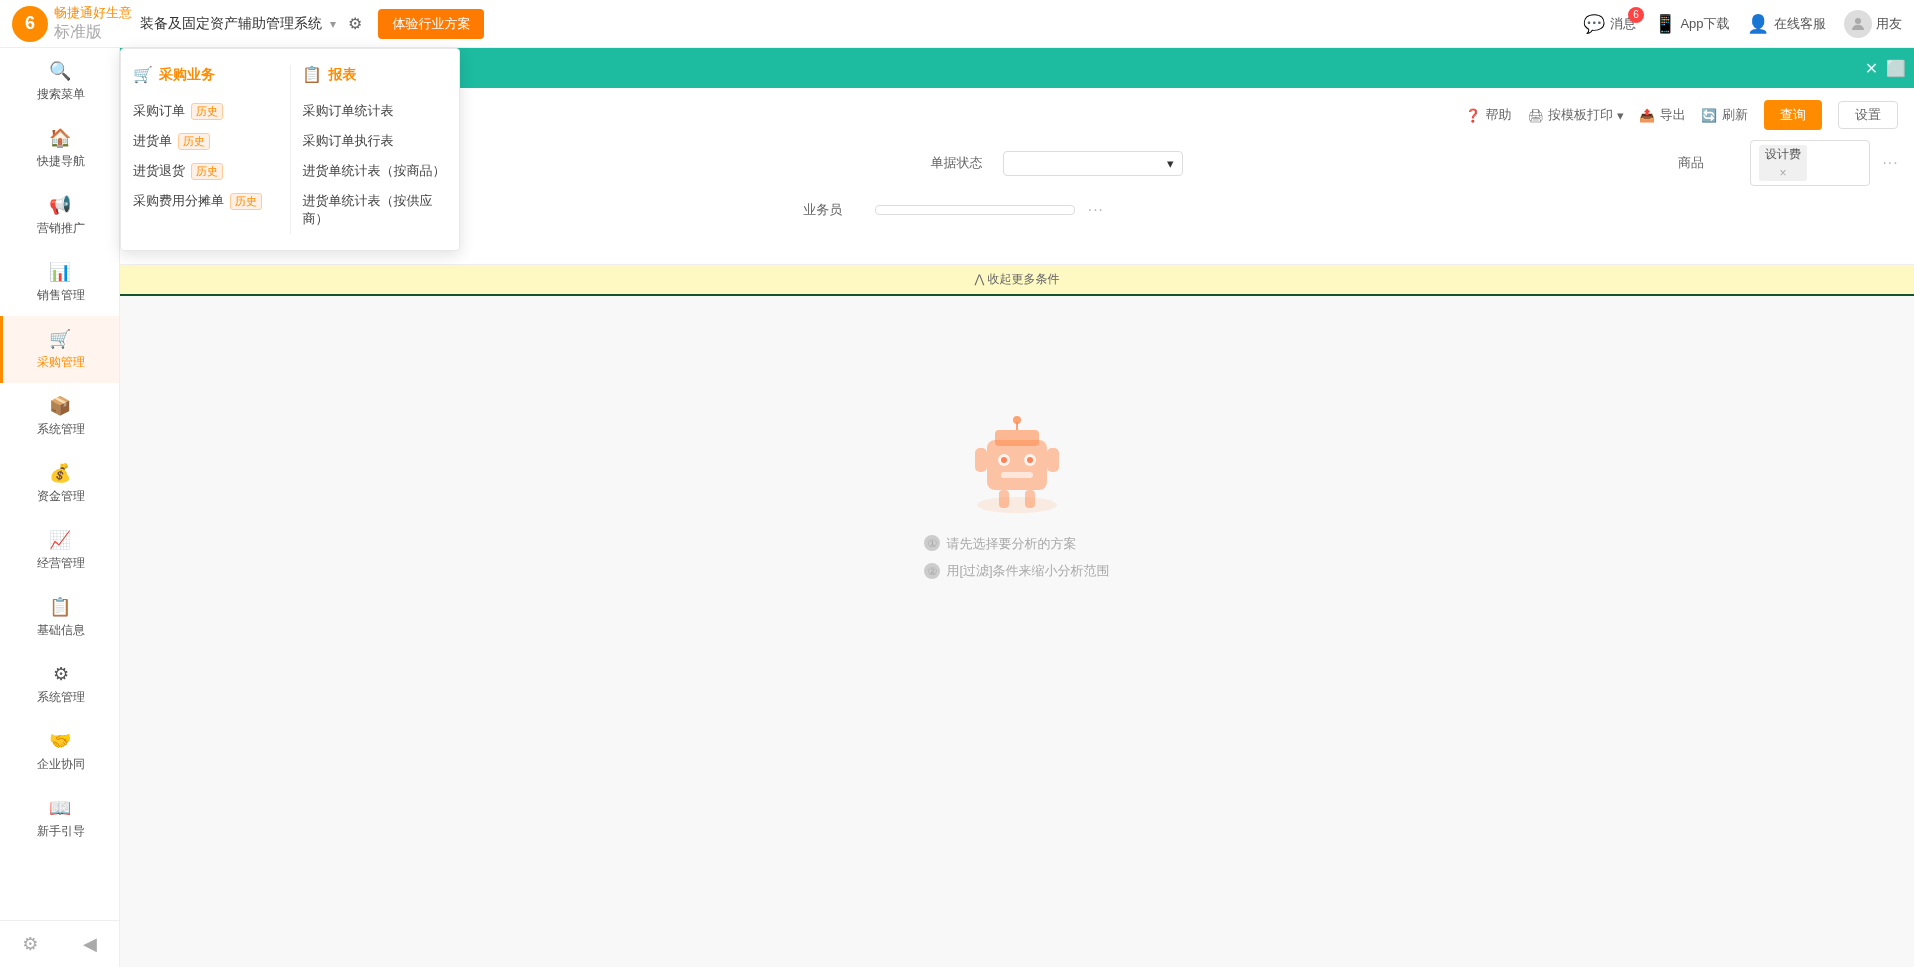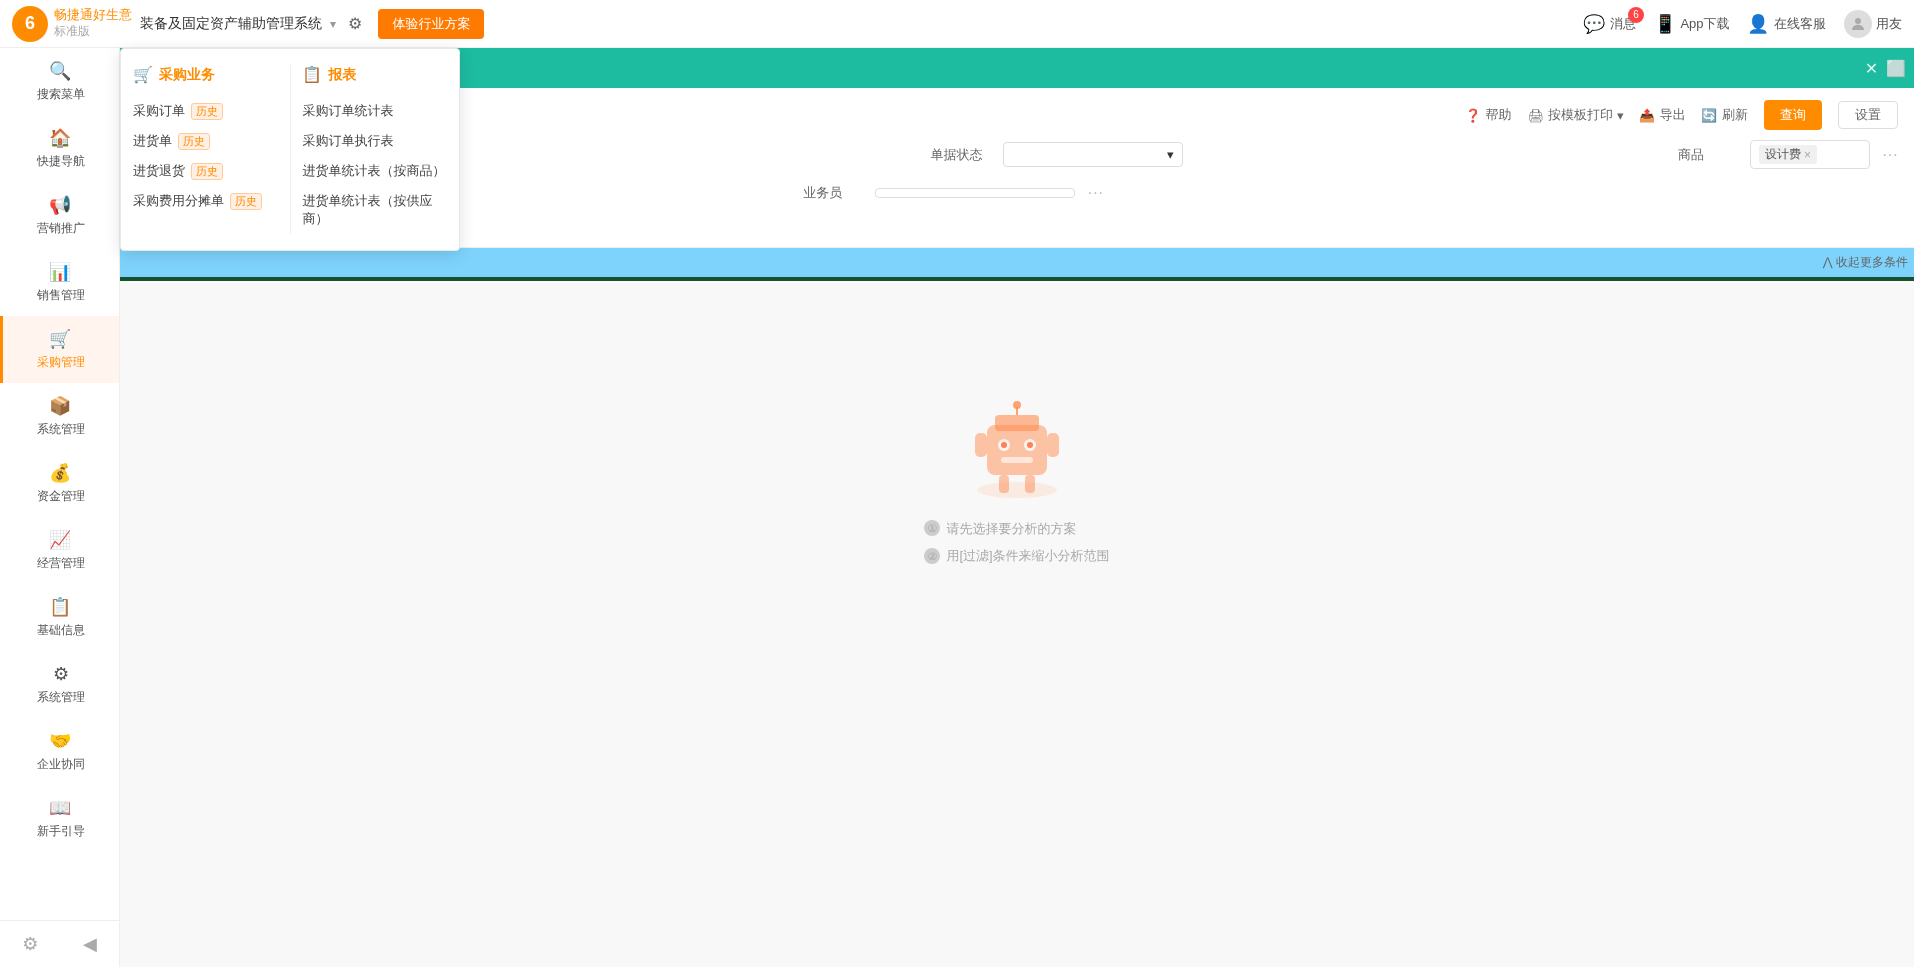--- a/index.html
+++ b/index.html
@@ -29,21 +29,21 @@
       border-radius: 50%;
       display: flex;
       align-items: center;
       justify-content: center;
       color: #fff;
       font-size: 18px;
       font-weight: bold;
     }
     .logo-text { font-size: 12px; color: #666; line-height: 1.3; }
     .logo-text .brand { color: #ff8c00; font-weight: normal; font-size: 13px; }
-    .logo-text .version { color: #aaa; font-size: 12px; }
+    .logo-text .version { color: #aaa; font-size: 16px; }
 
     .top-nav-center {
       flex: 1;
       display: flex;
       align-items: center;
       gap: 8px;
     }
     .system-name {
       font-size: 14px;
       color: #333;
@@ -250,20 +250,21 @@
     }
     .filter-field .tag {
       background: #f0f0f0;
       border-radius: 3px;
       padding: 1px 6px;
       font-size: 12px;
       color: #555;
       display: flex;
       align-items: center;
       gap: 3px;
+      flex-direction: column;
     }
     .filter-field .tag .close { color: #aaa; cursor: pointer; }
     .date-range {
       display: flex;
       align-items: center;
       gap: 4px;
       font-size: 13px;
       color: #333;
     }
     .date-btn {
@@ -296,27 +297,27 @@
     .set-btn {
       background: #fff;
       color: #666;
       border: 1px solid #ddd;
       padding: 4px 16px;
       border-radius: 4px;
       font-size: 13px;
       cursor: pointer;
     }
     .collapse-bar {
-      text-align: right;
+      text-align: center;
       padding: 6px;
-      background: #7dd3fc;
+      background: #fef9c3;
       color: #666;
       font-size: 12px;
       cursor: pointer;
-      border-bottom: 4px solid #14532d;
+      border-bottom: 2px solid #14532d;
     }
 
     
     .empty-state {
       display: flex;
       flex-direction: column;
       align-items: center;
       justify-content: center;
       height: 400px;
       gap: 12px;

